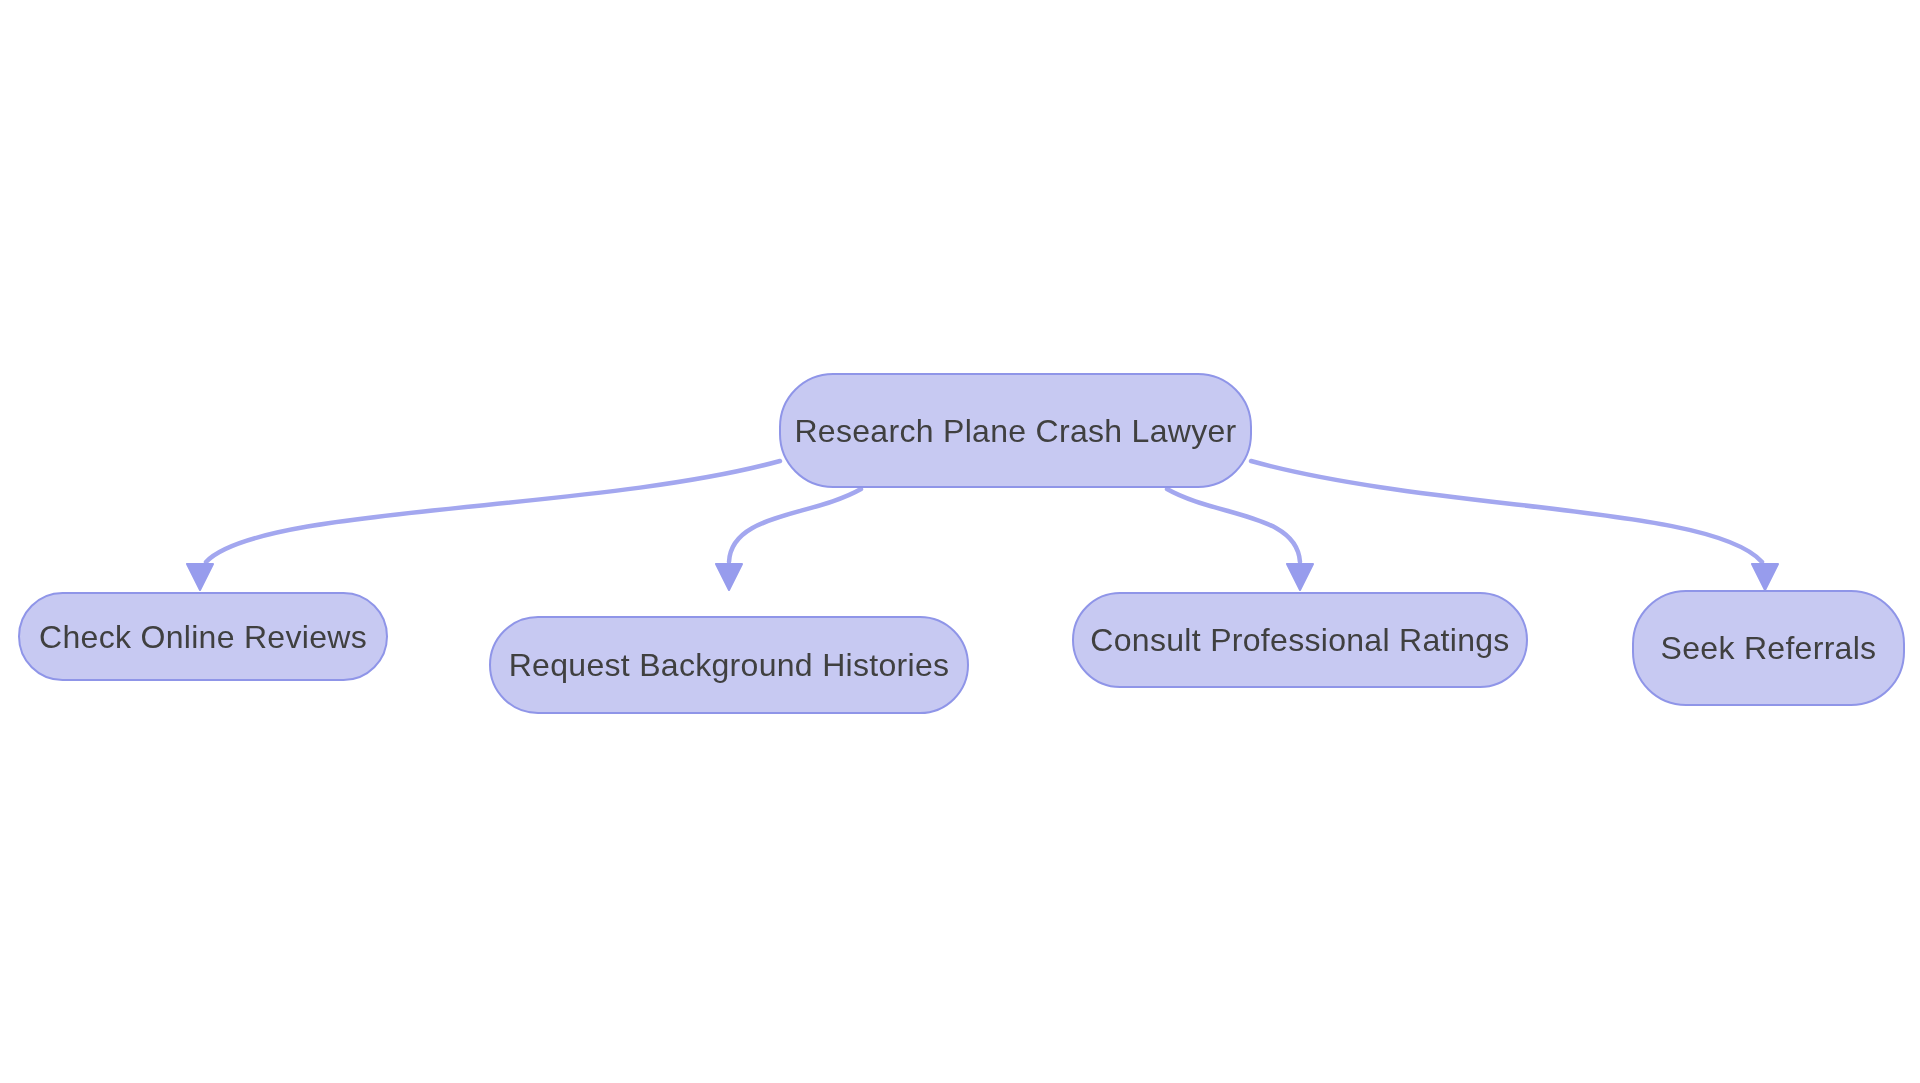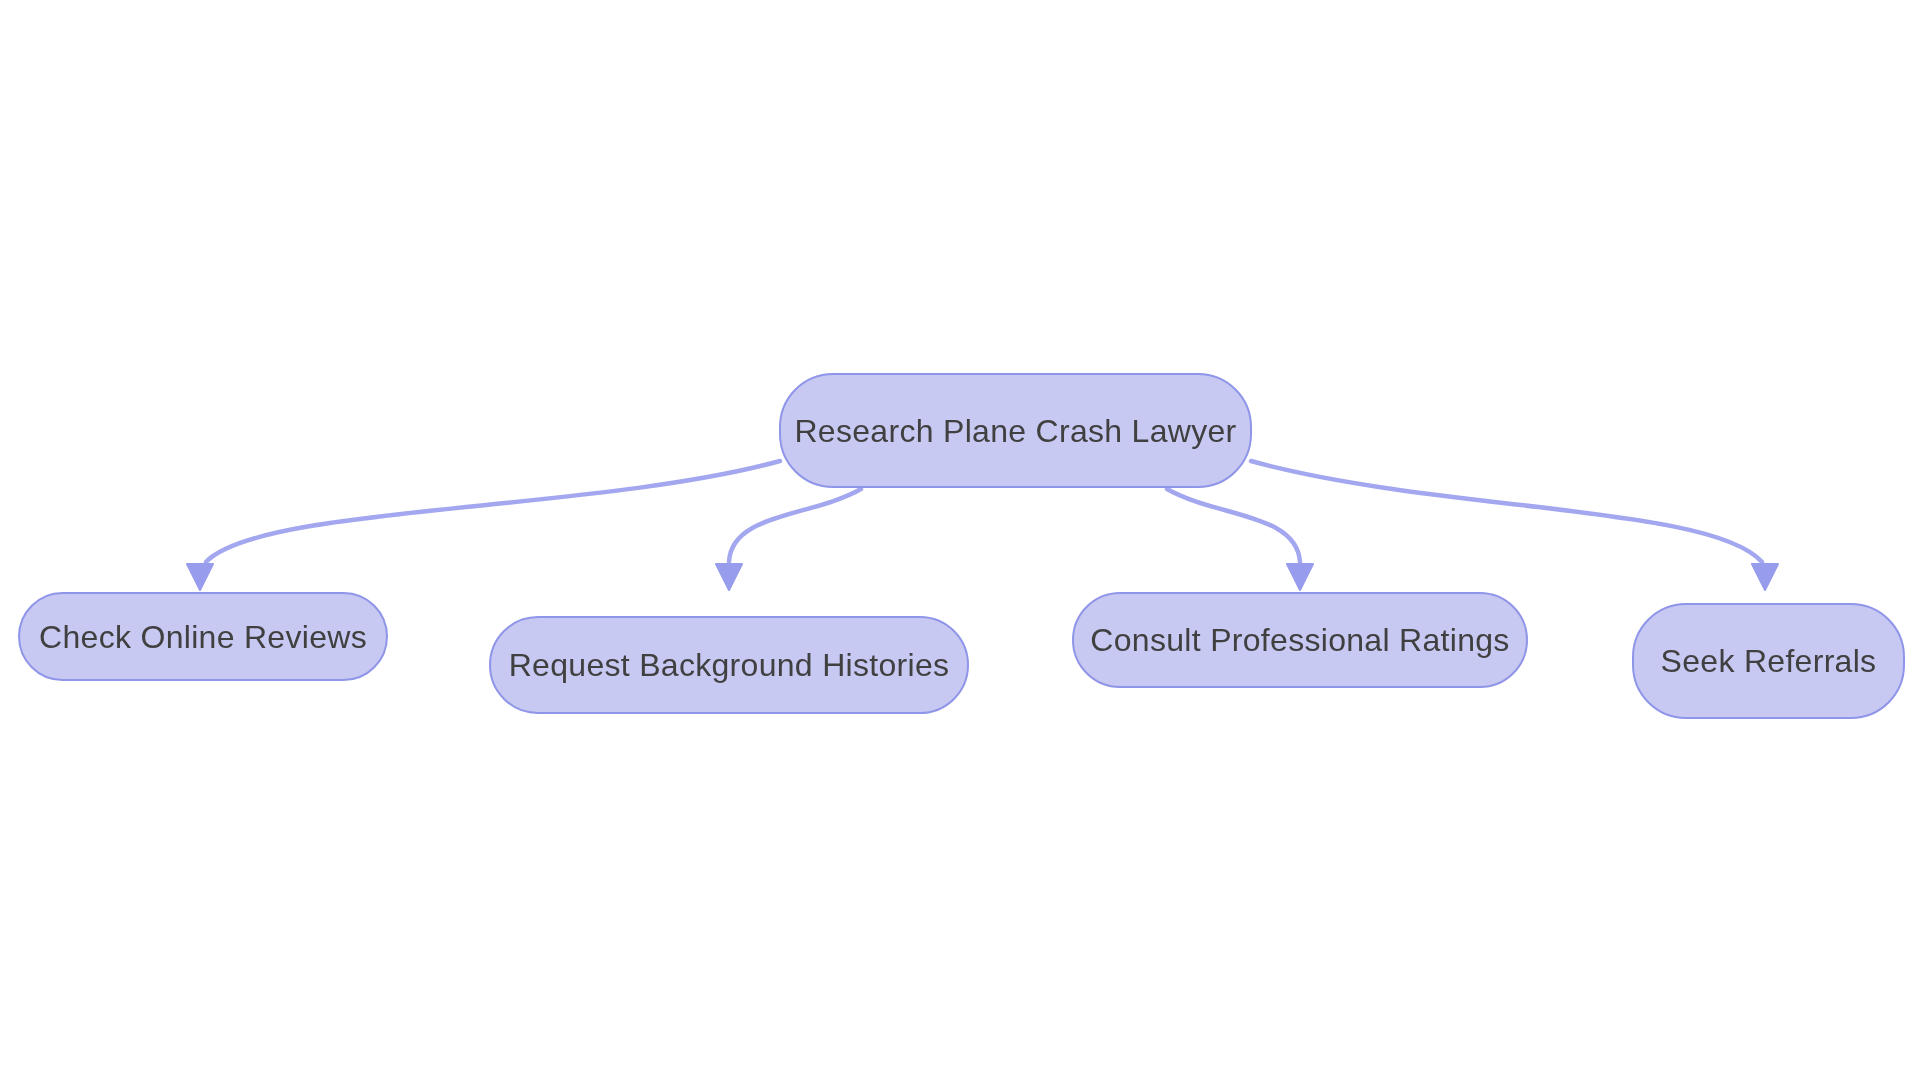--- a/index.html
+++ b/index.html
@@ -50,21 +50,21 @@
     color: #404040;
     font-size: 32px;
     letter-spacing: 0.3px;
     white-space: nowrap;
     line-height: 1;
   }
   .node-root      { left: 779px;  top: 373px; width: 473px; height: 115px; }
   .node-reviews   { left: 18px;   top: 592px; width: 370px; height: 89px; }
   .node-histories { left: 489px;  top: 592px; width: 480px; height: 98px; margin-top: 24px; }
   .node-ratings   { left: 1072px; top: 592px; width: 456px; height: 96px; }
-  .node-referrals { left: 1632px; top: 603px; width: 273px; height: 116px; }
+  .node-referrals { left: 1632px; top: 590px; width: 273px; height: 116px; }
 </style>
 </head>
 <body>
 
 <div class="canvas">
 
   <svg class="edges-layer" viewBox="0 0 1920 1083" xmlns="http://www.w3.org/2000/svg">
     <path class="edge" d="M 780 461 C 595 512, 260 505, 206 562"></path>
     <polygon class="arrowhead" points="187,564 213,564 200,590"></polygon>
 

